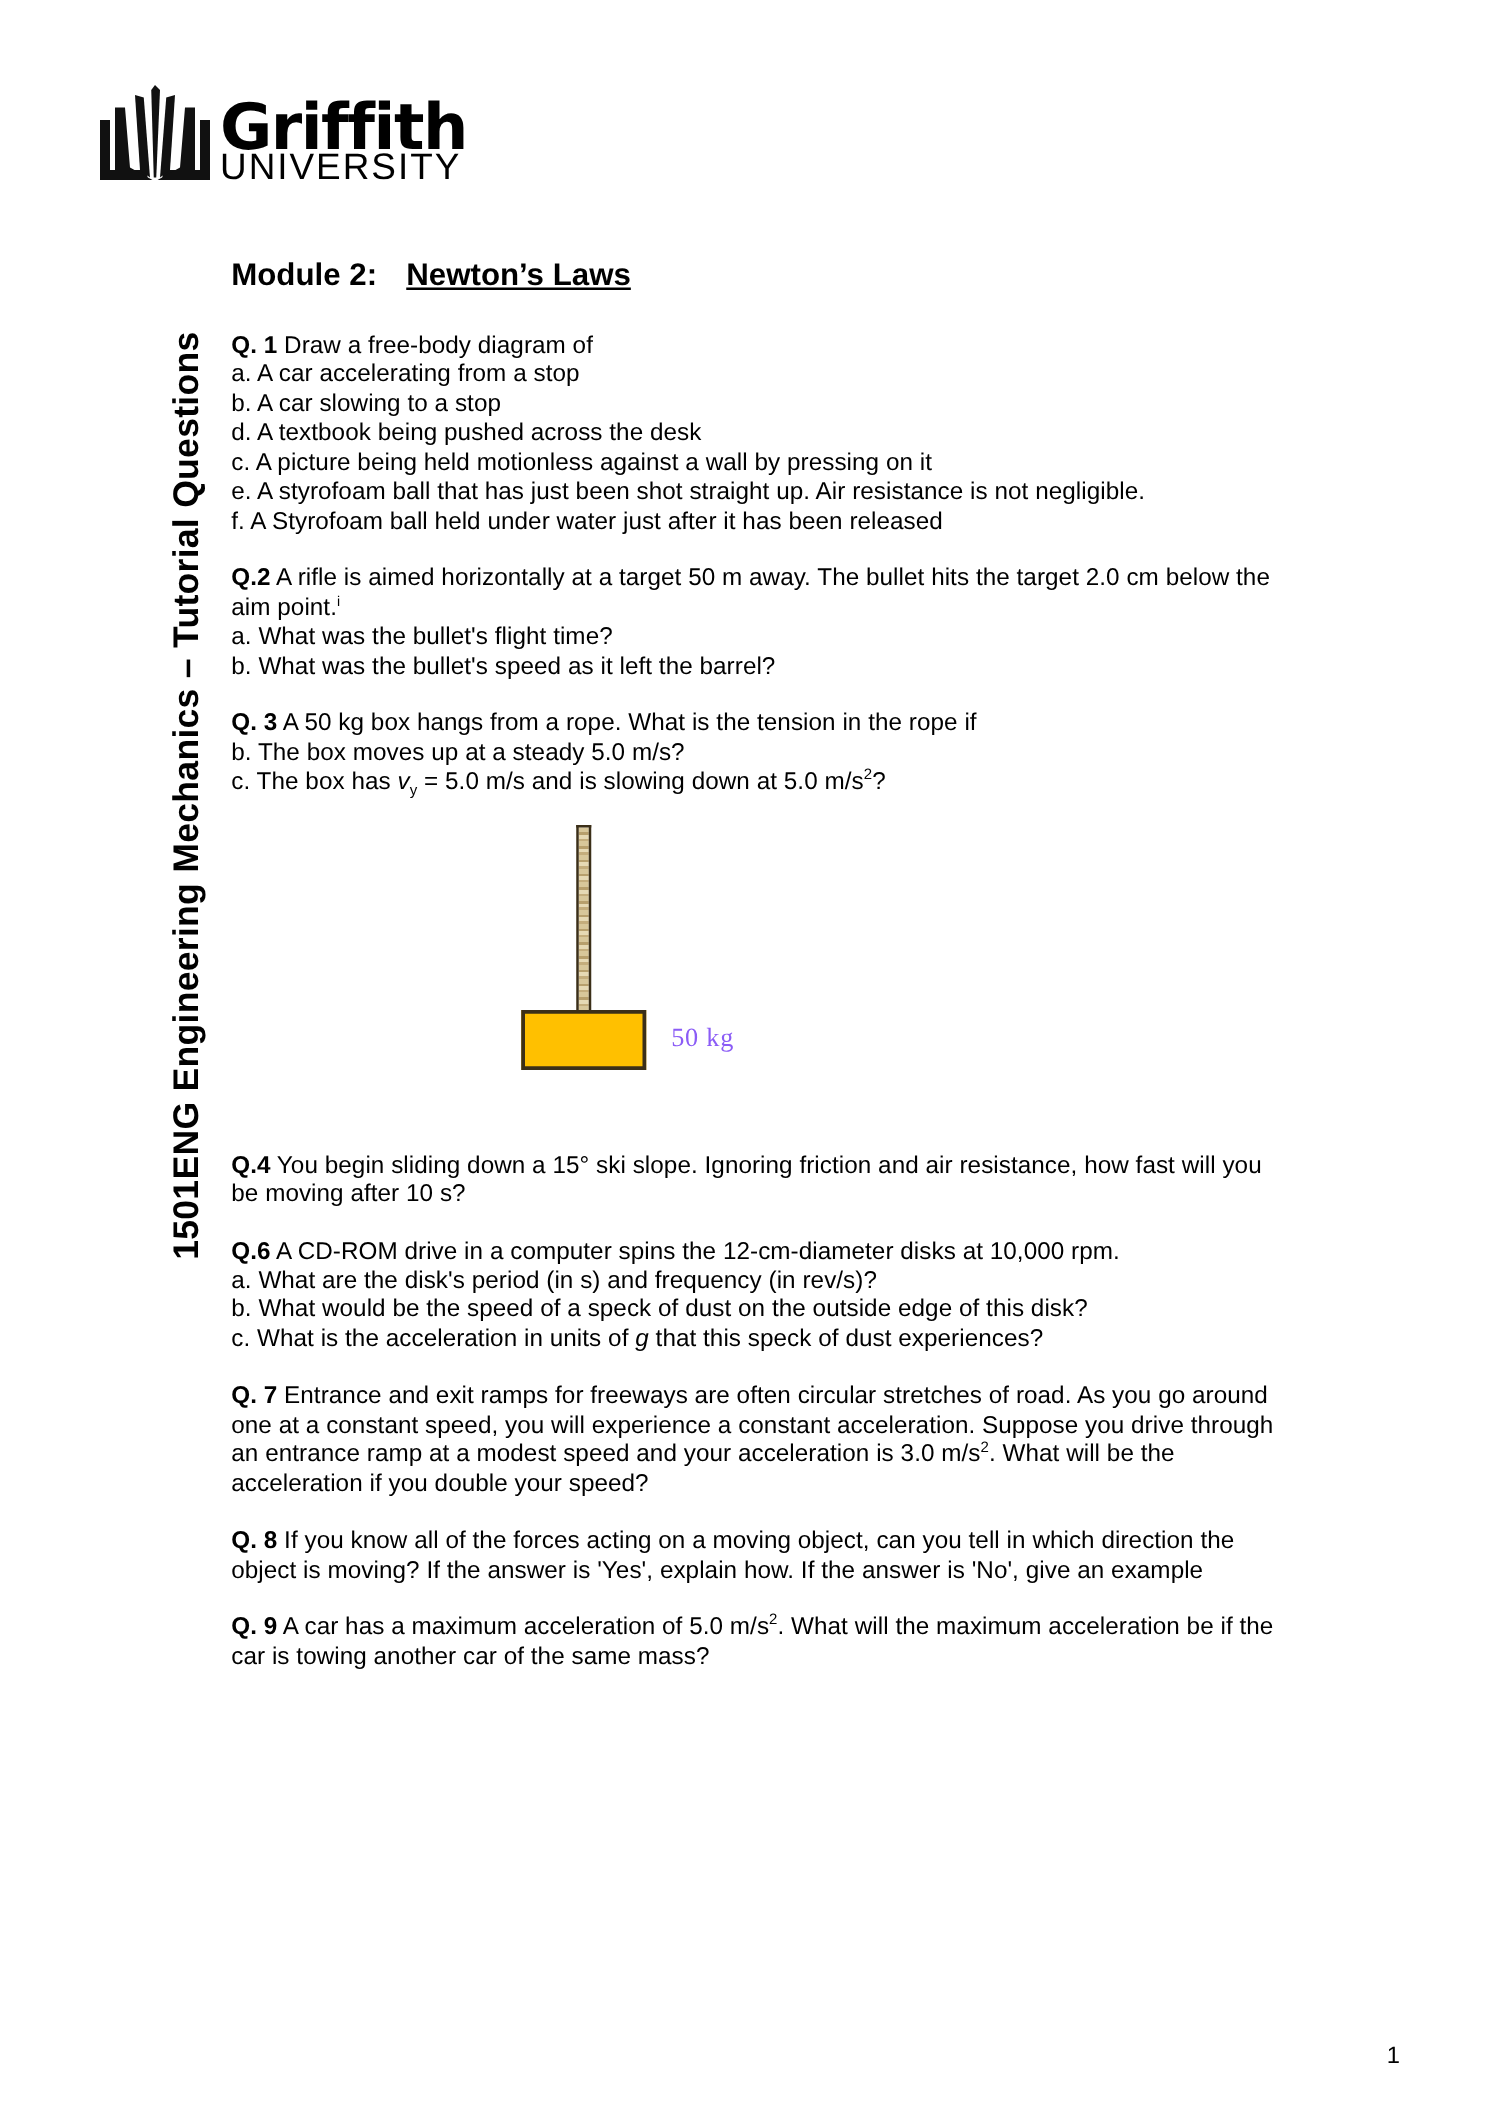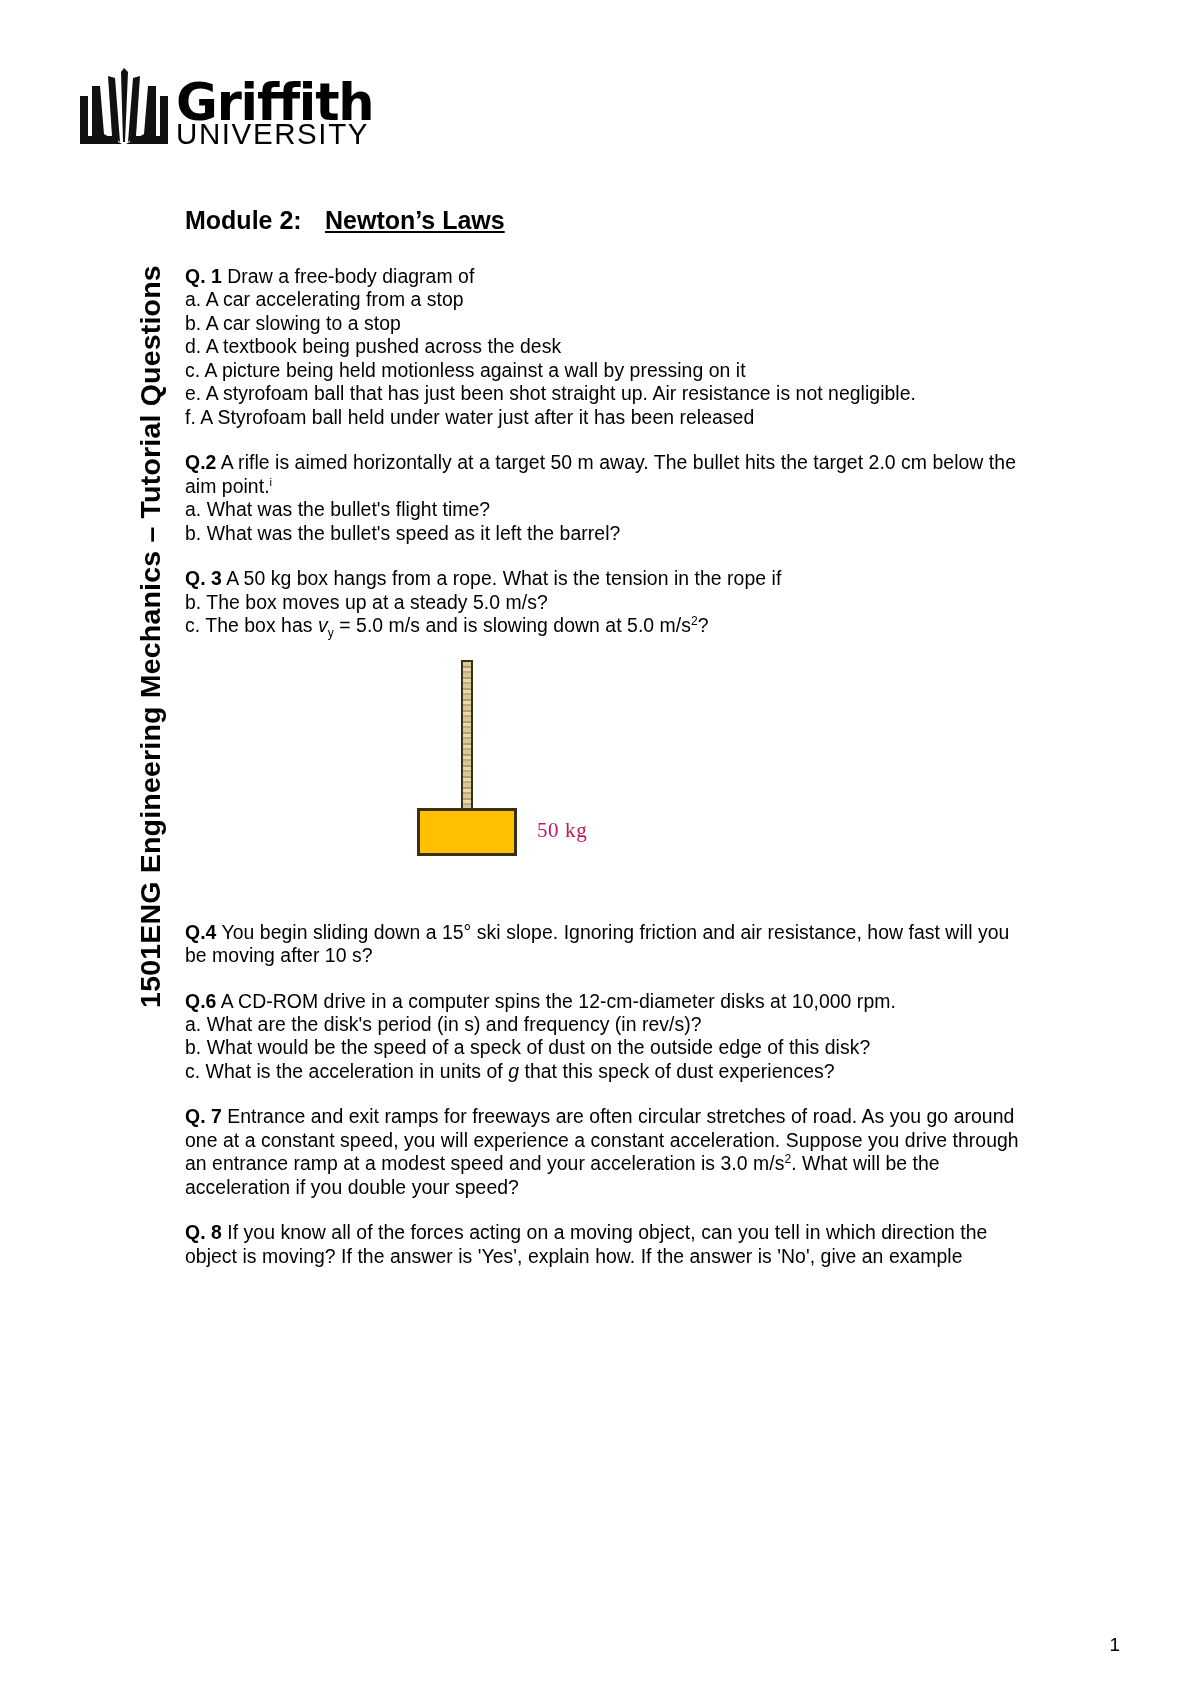--- a/index.html
+++ b/index.html
@@ -98,21 +98,21 @@
     background:#FFC000;
     border:3px solid #3b2f18;
     box-sizing:border-box;
   }
   .box-label{
     position:absolute;
     left:352px;top:158px;
     font-family:"Liberation Serif", serif;
     font-size:21px;
     letter-spacing:0.6px;
-    color:#be185d;
+    color:#8b5cf6;
   }
 
   
   .page-number{
     position:absolute;
     right:80px;bottom:42px;
     font-size:19px;
     color:#000;
   }
 </style>
@@ -187,18 +187,21 @@
     </div>
 
     <div class="q-block">
       <p><span class="q-lead">Q. 7</span><span> Entrance and exit ramps for freeways are often circular stretches of road. As you go around one at a constant speed, you will experience a constant acceleration. Suppose you drive through an entrance ramp at a modest speed and your acceleration is 3.0 m/s</span><sup>2</sup><span>. What will be the acceleration if you double your speed?</span></p>
     </div>
 
     <div class="q-block">
       <p><span class="q-lead">Q. 8</span><span> If you know all of the forces acting on a moving object, can you tell in which direction the object is moving? If the answer is 'Yes', explain how.  If the answer is 'No', give an example</span></p>
     </div>
 
+    <div class="q-block">
+      <p><span class="q-lead">Q. 9</span><span> A car has a maximum acceleration of 5.0 m/s</span><sup>2</sup><span>.  What will the maximum acceleration be if the car is towing another car of the same mass?</span></p>
+    </div>
 
   </div>
 
   <div class="page-number">1</div>
 
 </div>
 
 </body></html>

